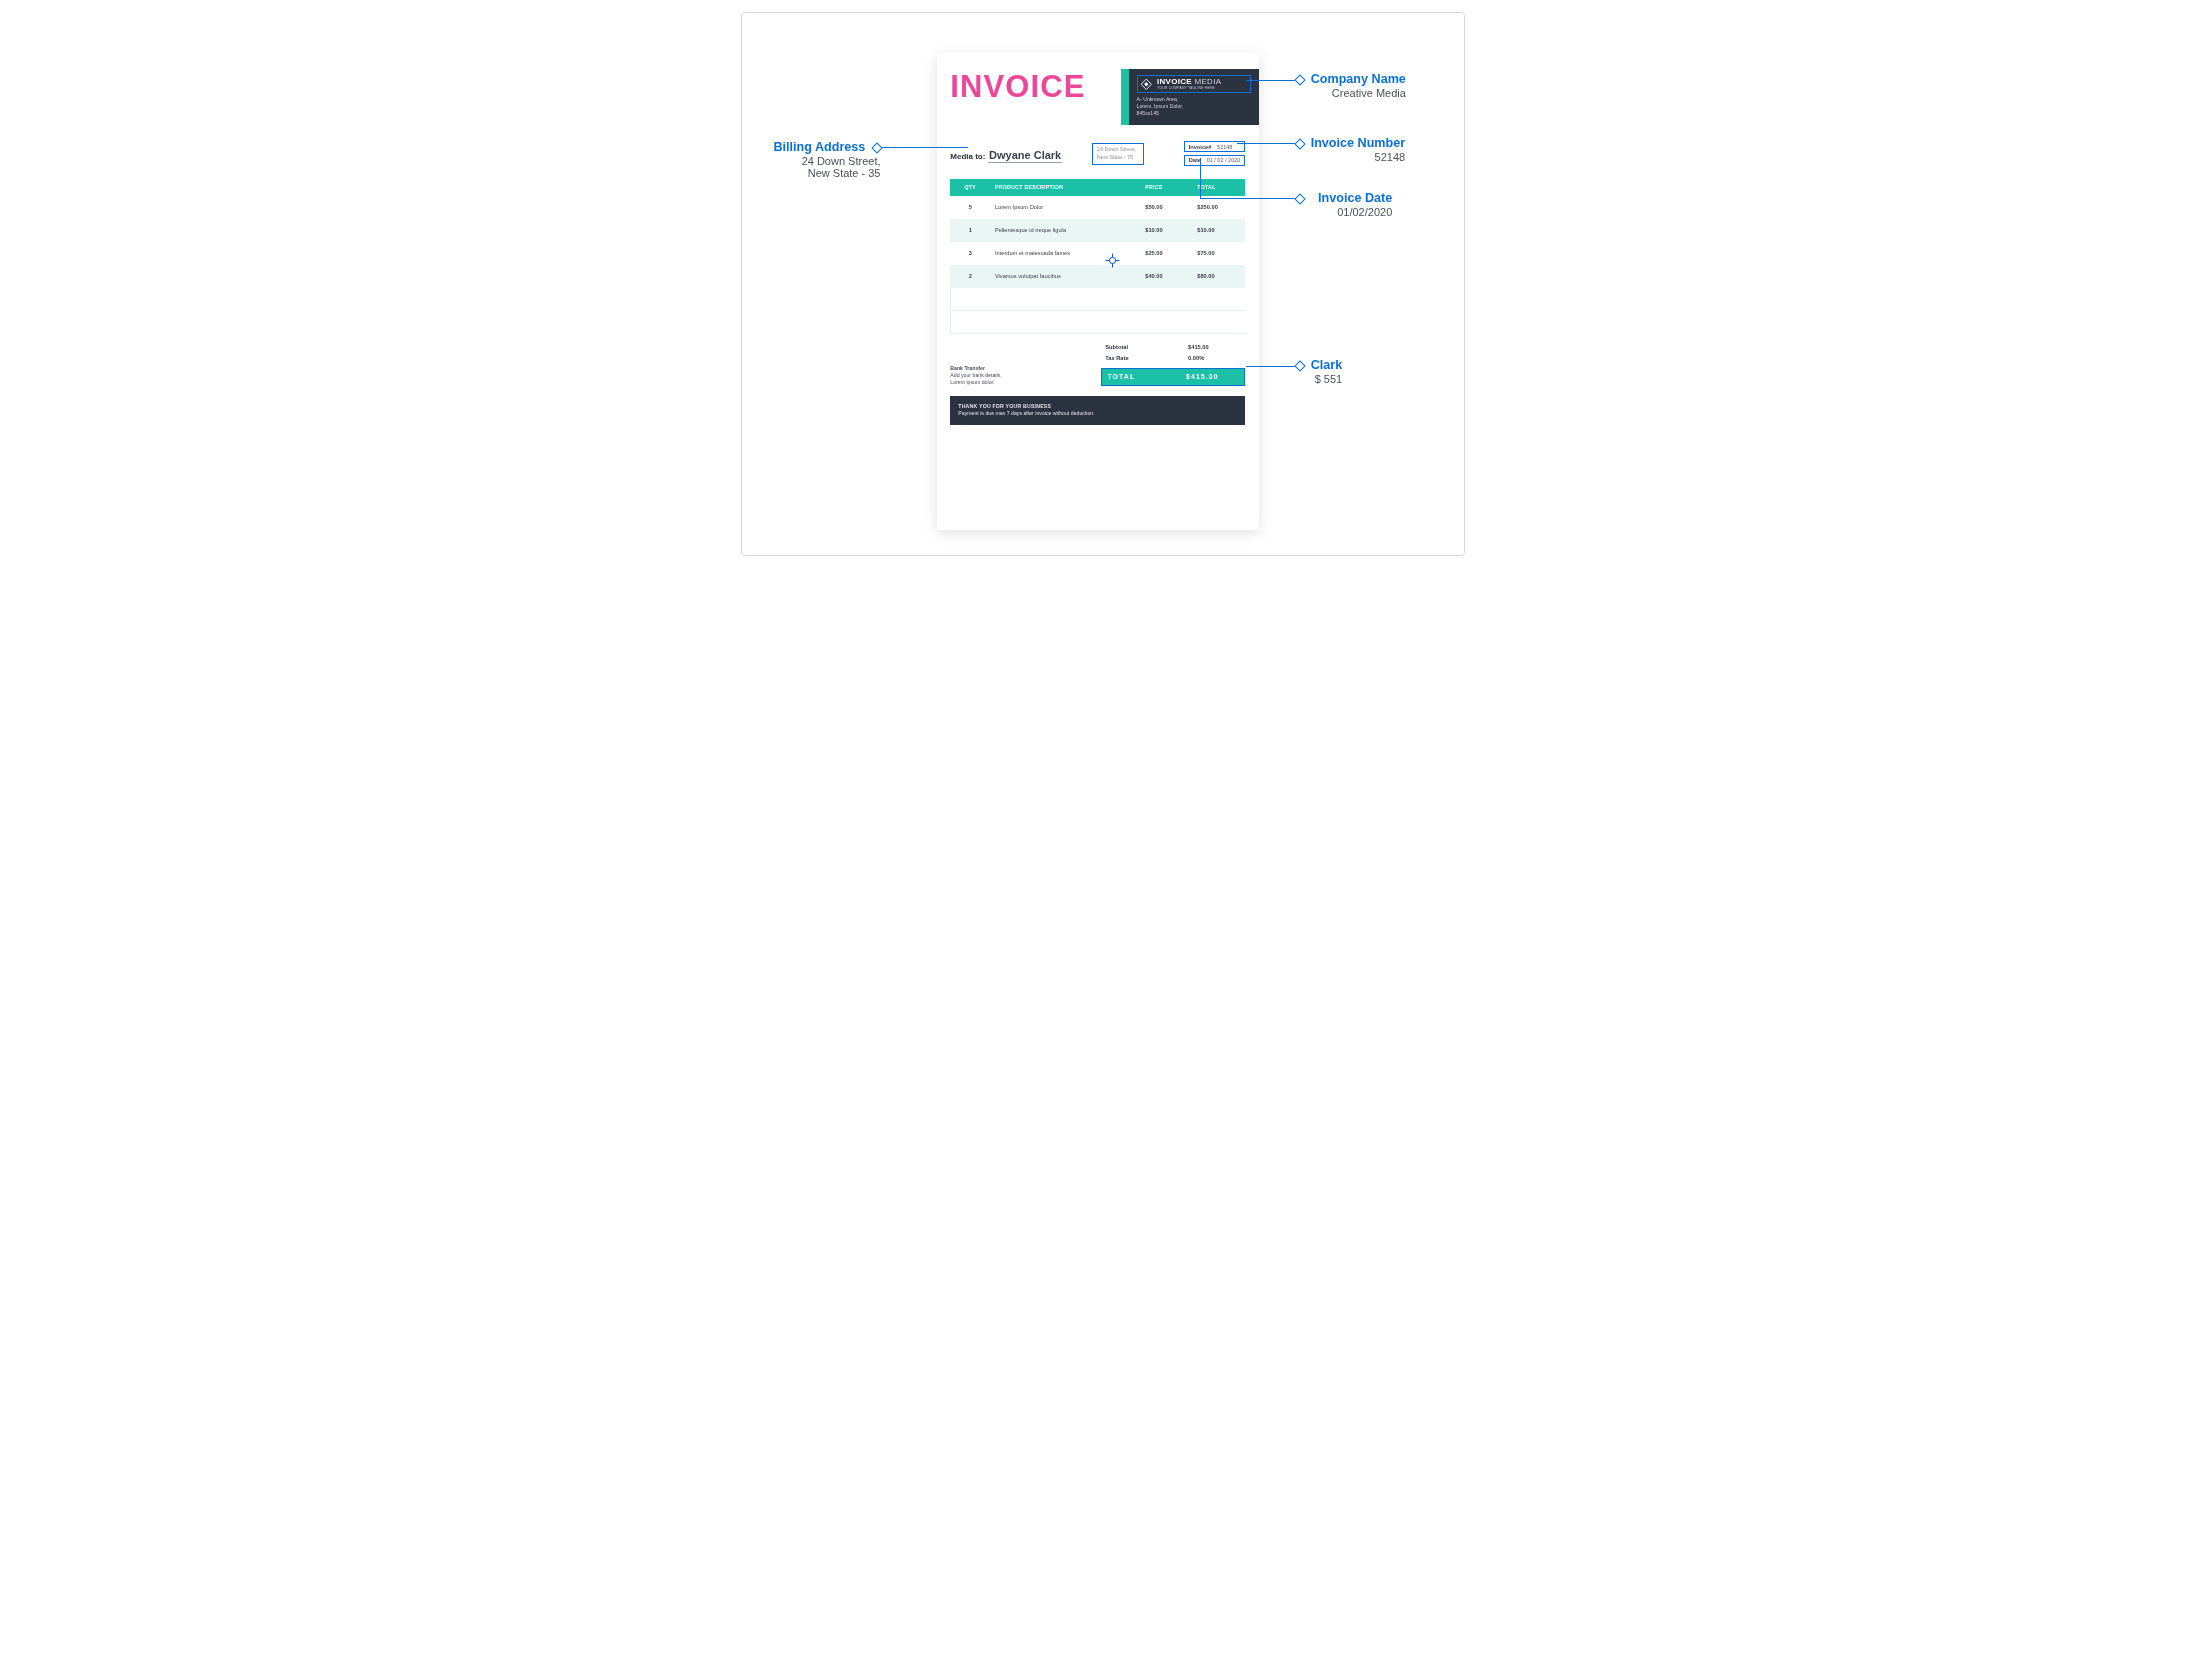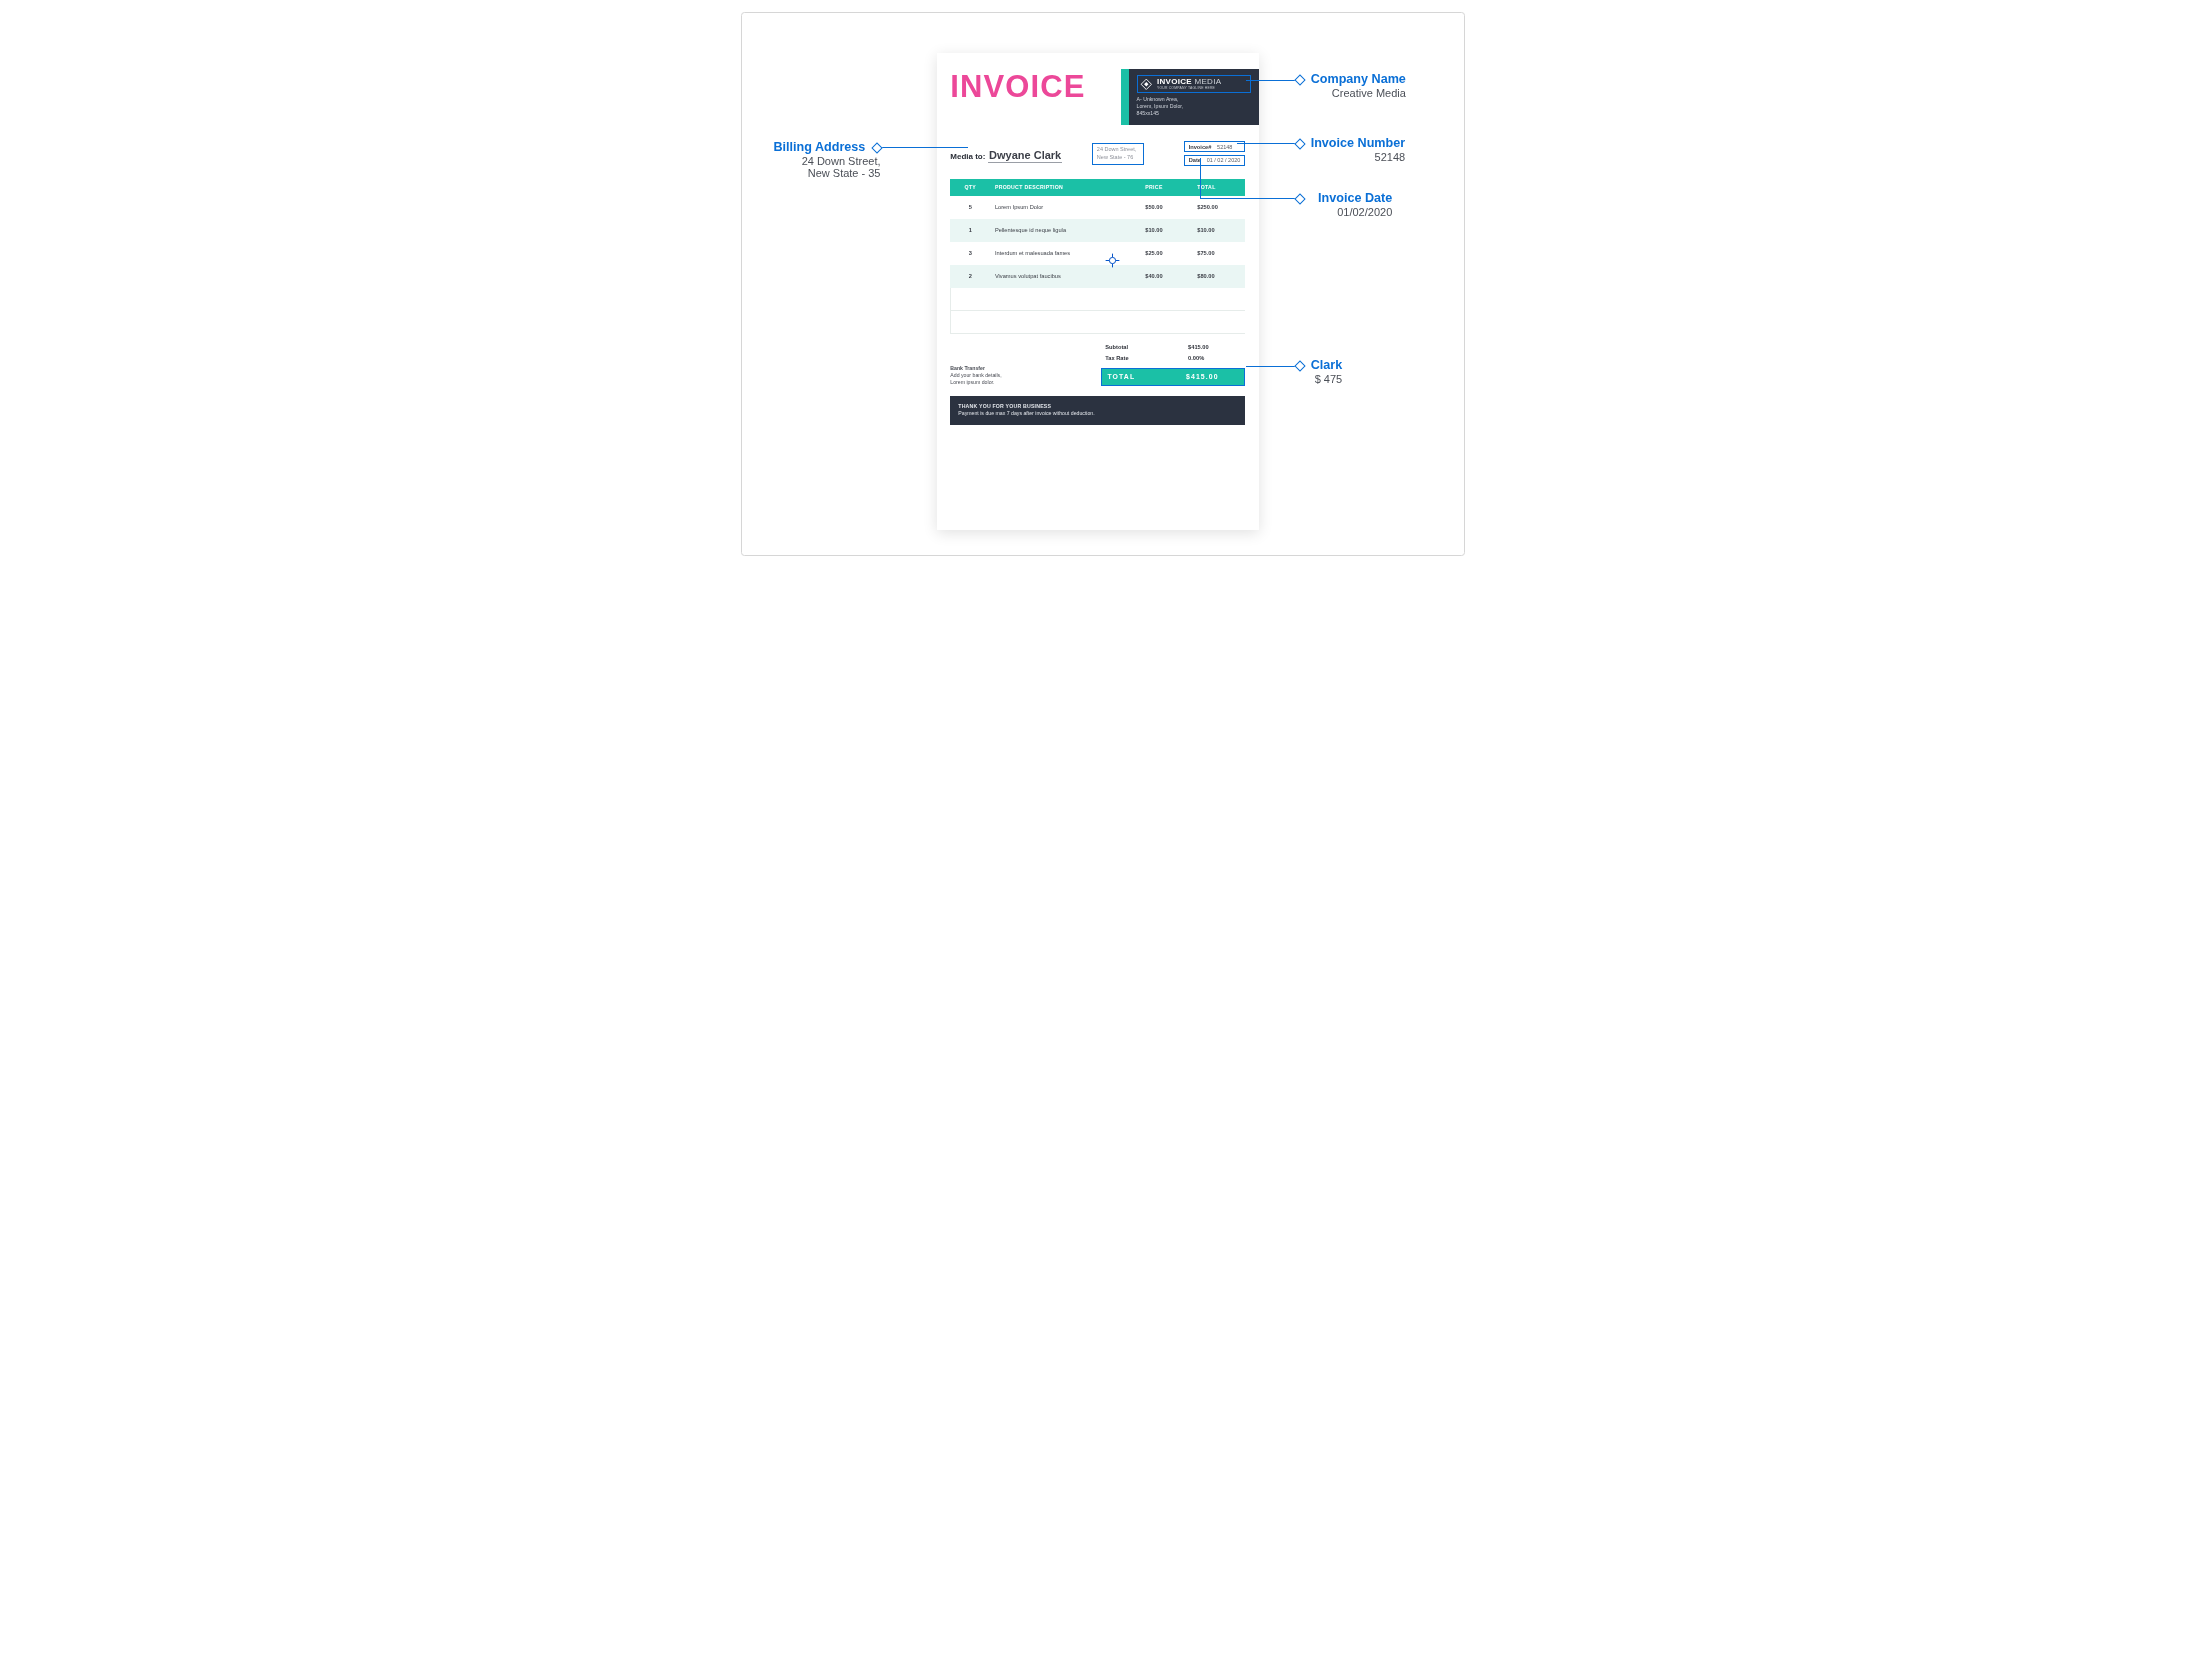--- a/index.html
+++ b/index.html
@@ -278,21 +278,21 @@
     <div class="c-val" style="margin-left:12.6px;">52148</div>
   </div>
   <div class="callout" style="left:554px; top:178px;">
     <span class="diamond"></span>
     <span class="c-title" style="margin-left:0;padding-left:12px;">Invoice Date</span>
     <div class="c-val" style="margin-left:25px;">01/02/2020</div>
   </div>
   <div class="callout" style="left:554px; top:345px;">
     <span class="diamond"></span>
     <span class="c-title" style="margin-left:4.6px;">Clark</span>
-    <div class="c-val" style="margin-left:12.6px;">$ 475</div>
+    <div class="c-val" style="margin-left:12.6px;">$ 551</div>
   </div>
 
   <div class="callout" style="left:30px; top:127px; text-align:right; width:109px;">
     <span class="c-title">Billing Address</span>
     <span class="diamond" style="margin-left:4.6px;"></span>
     <div class="c-val" style="white-space:pre-line;">24 Down Street,
 New State - 35</div>
   </div>
 
 </div>

